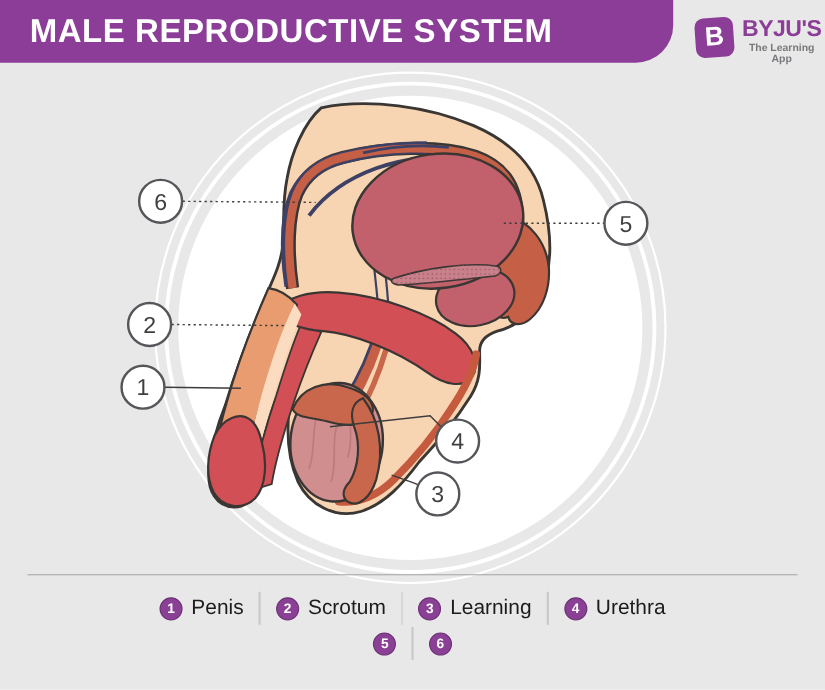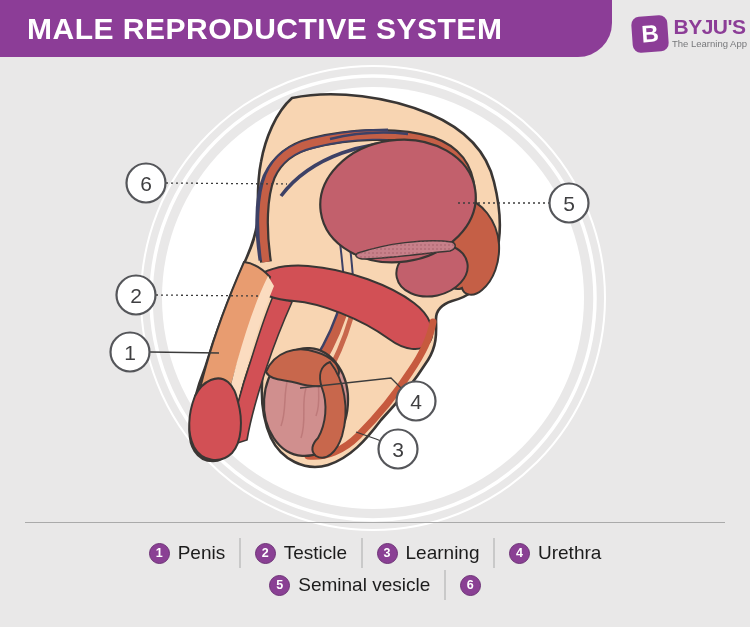--- a/index.html
+++ b/index.html
@@ -11,21 +11,21 @@
           border-radius:0 0 34px 0;display:flex;align-items:center;}
   .banner h1{margin:0 0 0 27px;font-size:30px;font-weight:bold;color:#ffffff;letter-spacing:.5px;white-space:nowrap;}
 
   
   .logo{position:absolute;top:16px;left:632px;display:flex;align-items:flex-start;}
   .logo-icon{width:36px;height:36px;background:#8C3D97;border-radius:8px;display:flex;
              align-items:center;justify-content:center;color:#fff;font-size:24px;font-weight:bold;
              transform:rotate(-4deg);}
   .logo-text{margin-left:4px;line-height:1;text-align:center;}
   .logo-brand{color:#8C3D97;font-size:21px;font-weight:bold;letter-spacing:-.5px;}
-  .logo-tag{color:#77787b;font-size:9.5px;margin-top:2px;}
+  .logo-tag{color:#77787b;font-size:9.5px;margin-top:2px;font-weight:bold;}
 
   svg{position:absolute;top:0;left:0;}
 
   
   .rule{position:absolute;top:522px;left:25px;width:700px;height:0;border-top:1px solid #aaaaaa;}
   .legend{position:absolute;left:0;width:750px;display:flex;justify-content:center;align-items:center;}
   .legend.r1{top:538px;}
   .legend.r2{top:570px;}
   .leg-item{display:flex;align-items:center;}
   .badge{width:21px;height:21px;border-radius:50%;background:#8A4094;border:1px solid #6e3377;
@@ -169,38 +169,37 @@
   <div class="rule"></div>
 
   <div class="legend r1">
     <div class="leg-item">
       <span class="badge">1</span>
       <span class="leg-label">Penis</span>
     </div>
     <div class="leg-div"></div>
     <div class="leg-item">
       <span class="badge">2</span>
-      <span class="leg-label">Testicle</span>
+      <span class="leg-label">Scrotum</span>
     </div>
     <div class="leg-div"></div>
     <div class="leg-item">
       <span class="badge">3</span>
       <span class="leg-label">Learning</span>
     </div>
     <div class="leg-div"></div>
     <div class="leg-item">
       <span class="badge">4</span>
       <span class="leg-label">Urethra</span>
     </div>
   </div>
 
   <div class="legend r2">
     <div class="leg-item">
       <span class="badge">5</span>
-      <span class="leg-label">Seminal vesicle</span>
     </div>
     <div class="leg-div"></div>
     <div class="leg-item">
       <span class="badge">6</span>
     </div>
   </div>
 
 </div>
 
 </body></html>

